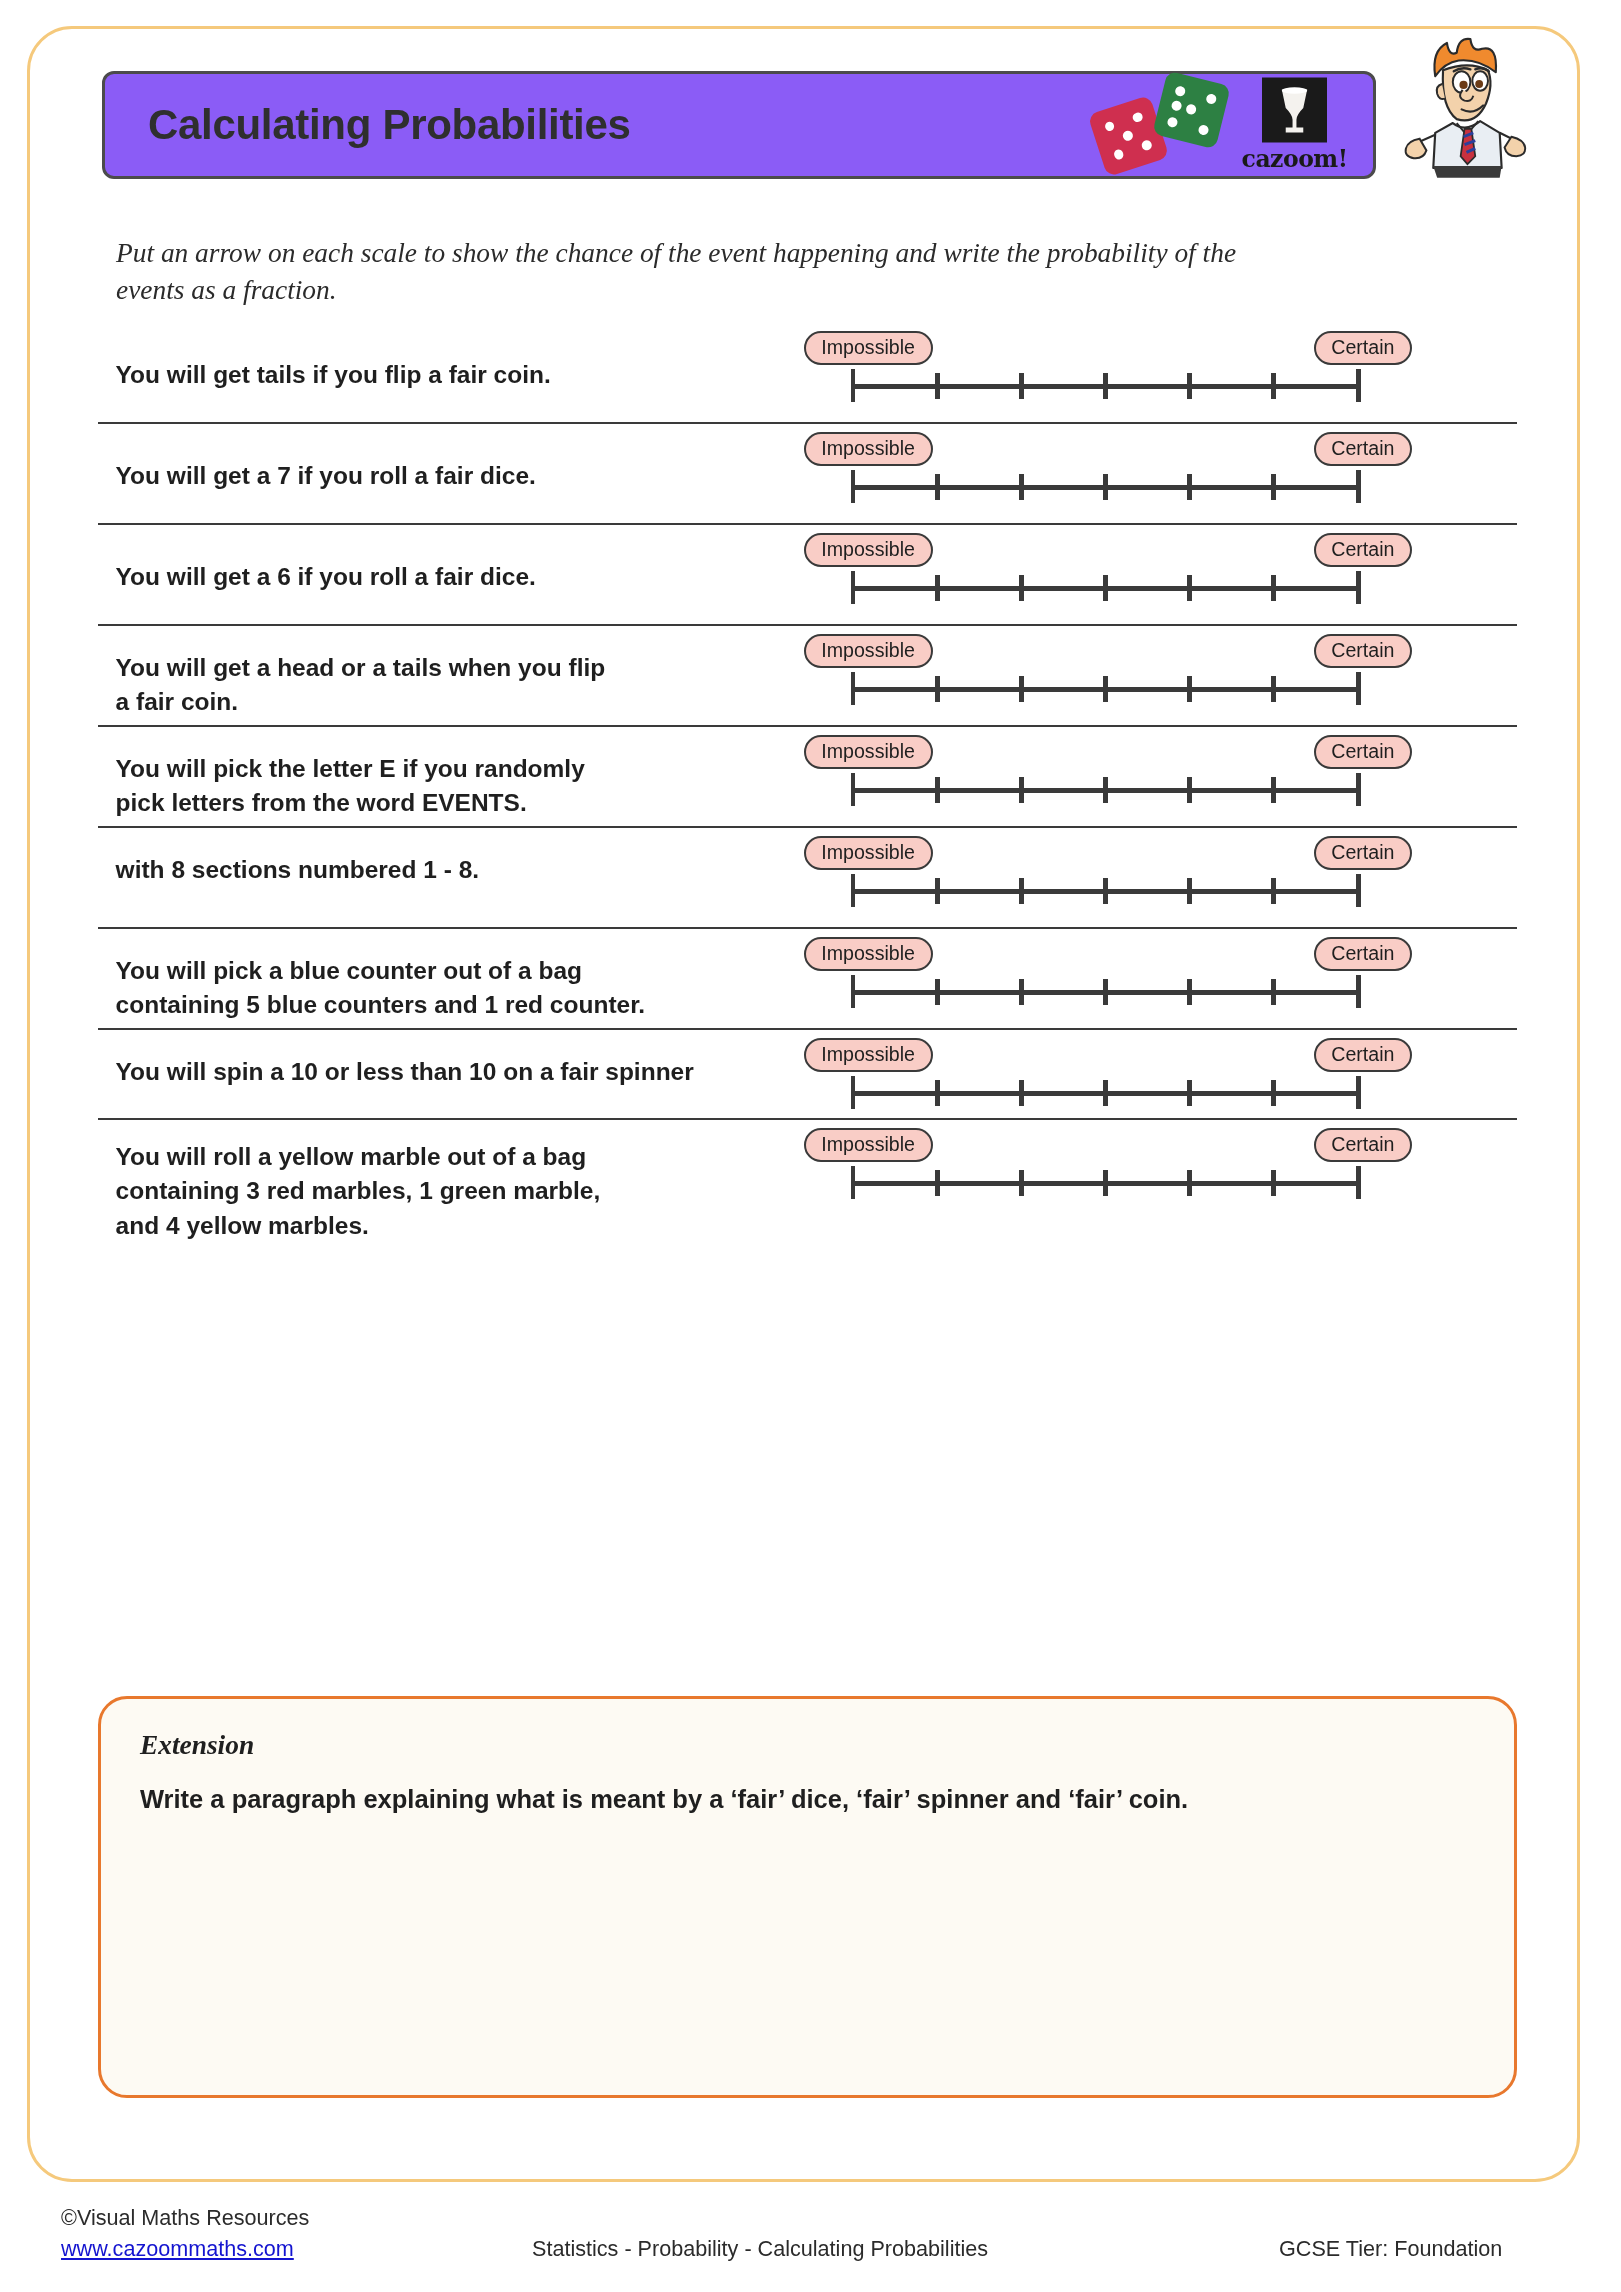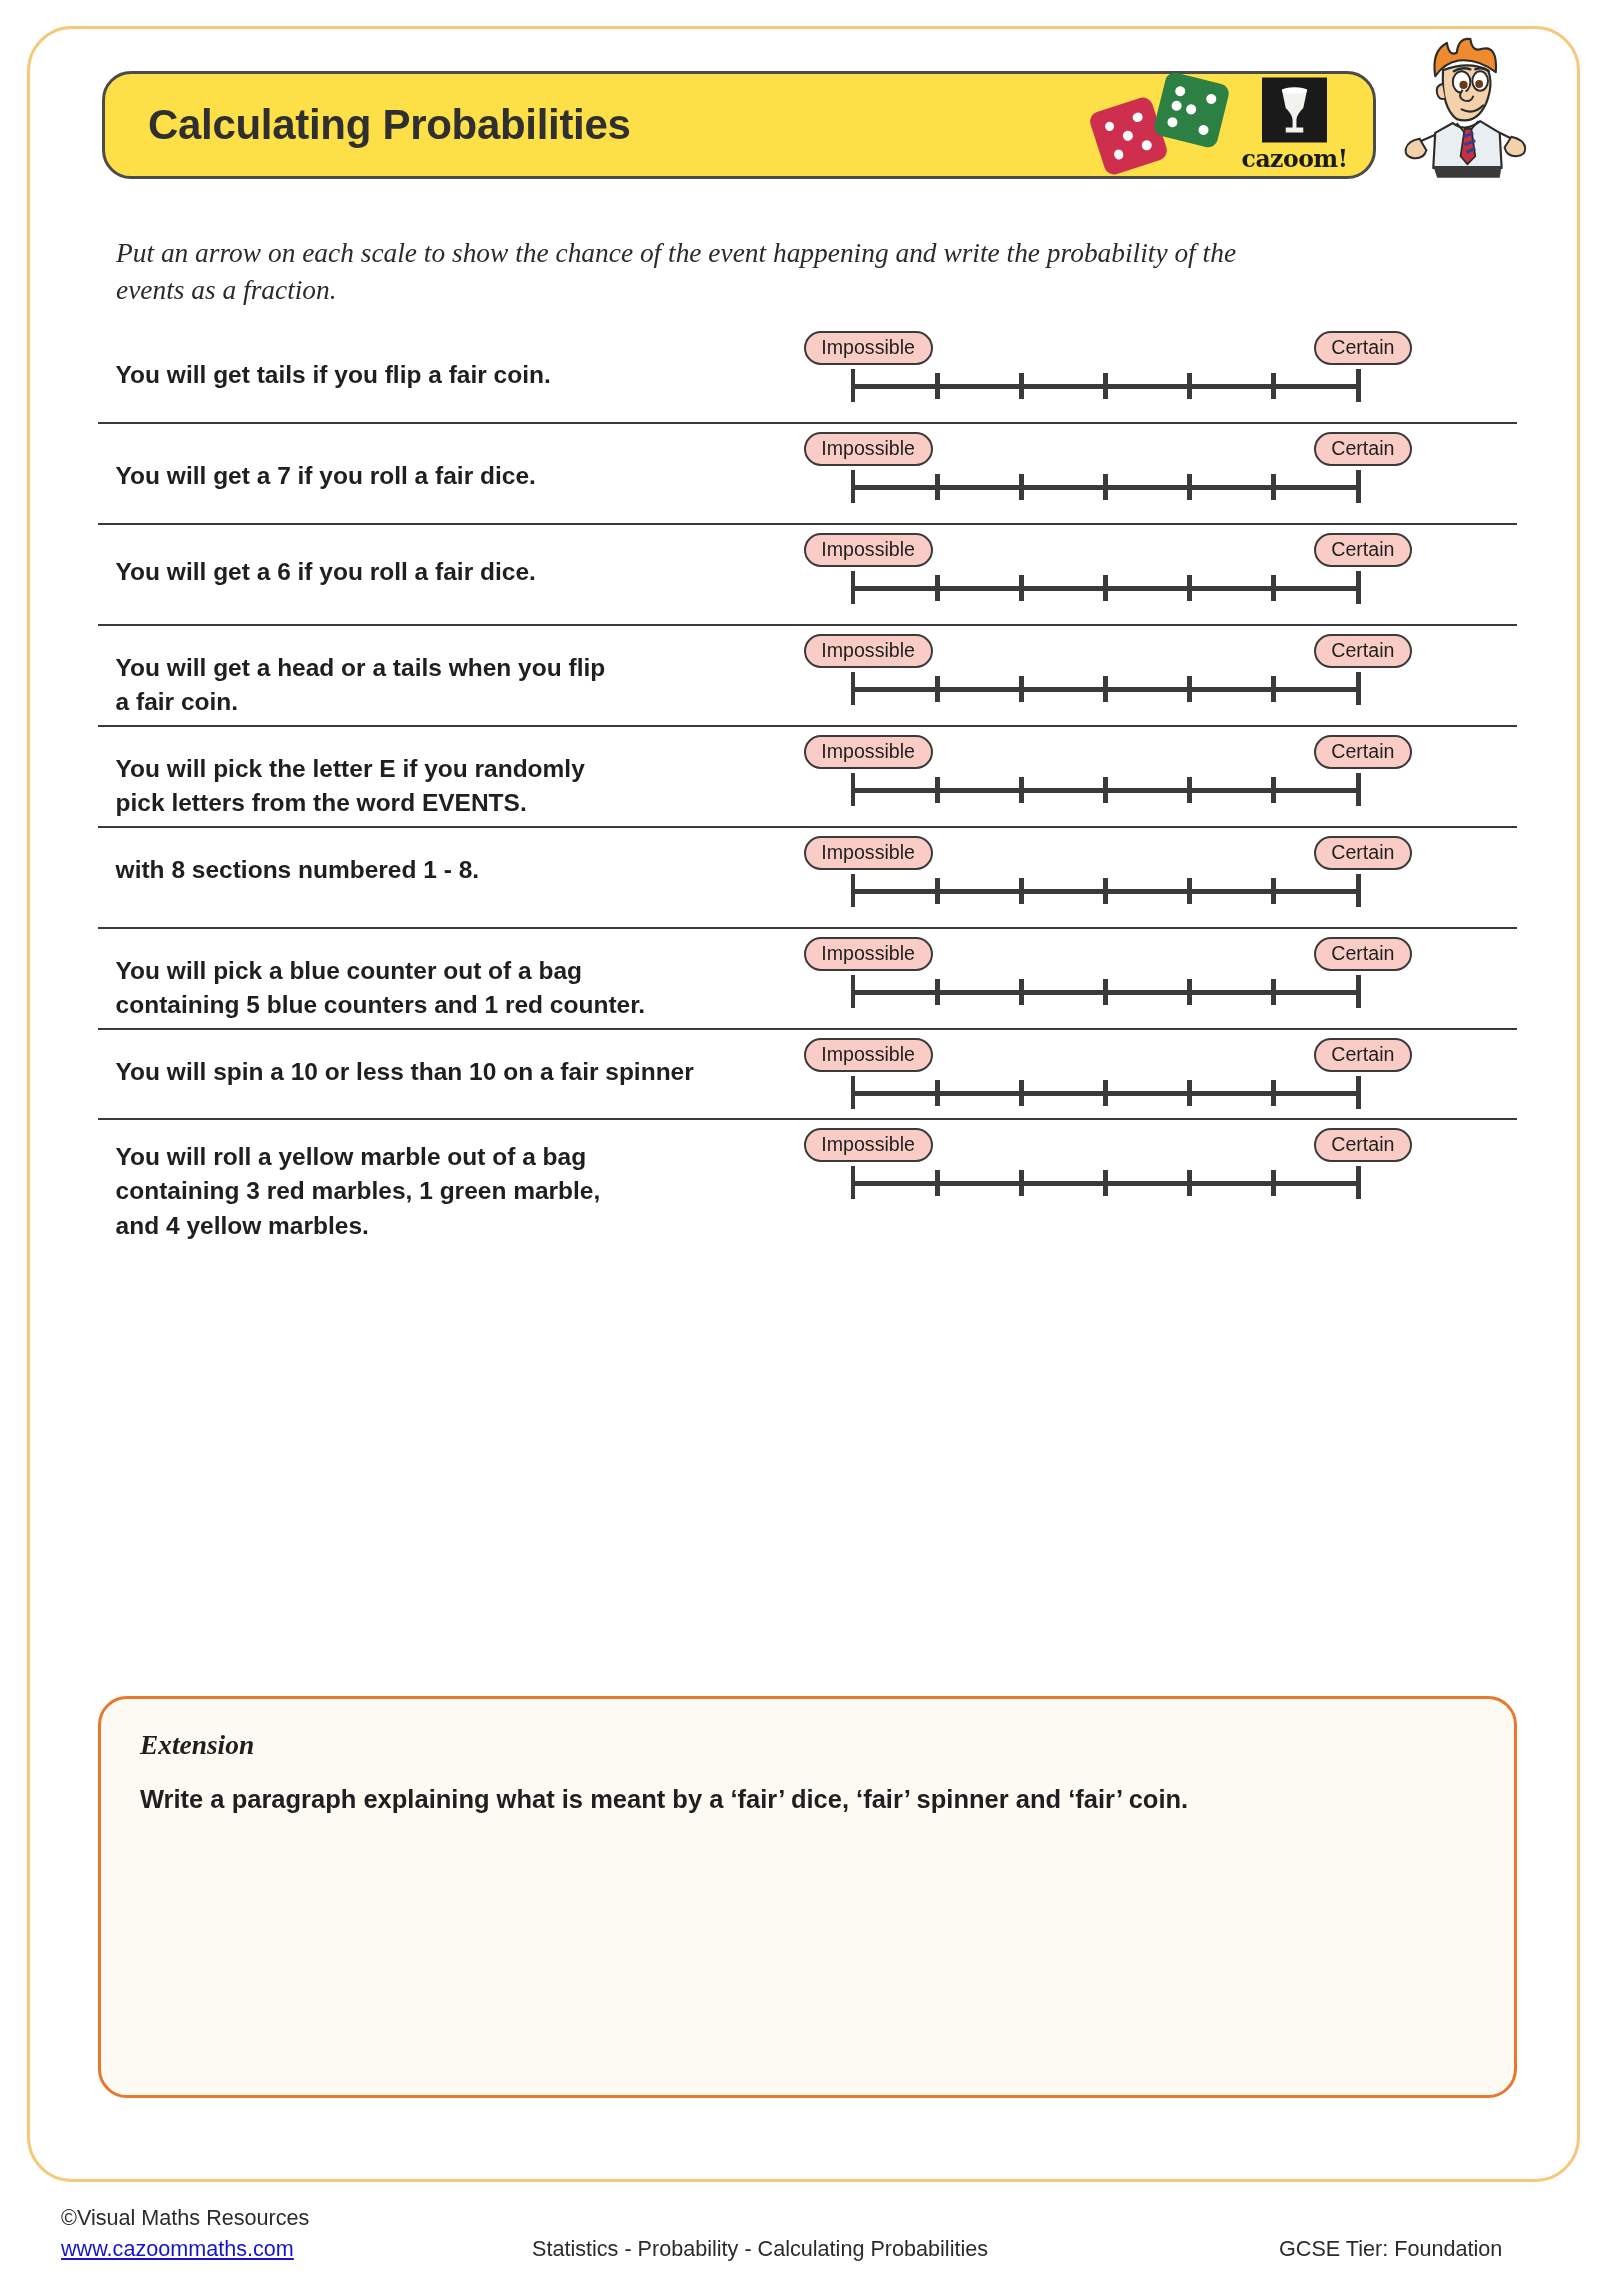--- a/index.html
+++ b/index.html
@@ -28,22 +28,22 @@
   }
 
   
   .header-box {
     position: absolute;
     left: 102px;
     top: 71px;
     width: 1274px;
     height: 108px;
     border: 3.9px solid #4b4b4b;
-    border-radius: 29px;
-    background: #fde047;
+    border-radius: 12px;
+    background: #8b5cf6;
     box-sizing: border-box;
   }
   .header-title {
     position: absolute;
     left: 43px;
     top: 50%;
     transform: translateY(-50%);
     font-size: 42px;
     font-weight: bold;
     color: #2f2f2f;
@@ -349,21 +349,21 @@
           <div class="tick inner" style="left: calc(16.6667% - 0.8px);"></div>
           <div class="tick inner" style="left: calc(33.3333% - 1.6px);"></div>
           <div class="tick inner" style="left: calc(50% - 2.5px);"></div>
           <div class="tick inner" style="left: calc(66.6667% - 3.3px);"></div>
           <div class="tick inner" style="left: calc(83.3333% - 4.1px);"></div>
           <div class="tick end" style="left: calc(100% - 4.9px);"></div>
         </div>
       </div>
     </div>
     <div class="q-row" style="height: 101px;">
-      <div class="q-text" style=" margin-top: 30px;">
+      <div class="q-text" style="padding-top: 35px;">
         <div>You will get a 6 if you roll a fair dice.</div>
       </div>
       <div class="scale" style="margin-top: 7.8px;">
         <div class="pill left">Impossible</div>
         <div class="pill right">Certain</div>
         <div class="axis">
           <div class="tick end" style="left: calc(0% + 0px);"></div>
           <div class="tick inner" style="left: calc(16.6667% - 0.8px);"></div>
           <div class="tick inner" style="left: calc(33.3333% - 1.6px);"></div>
           <div class="tick inner" style="left: calc(50% - 2.5px);"></div>

